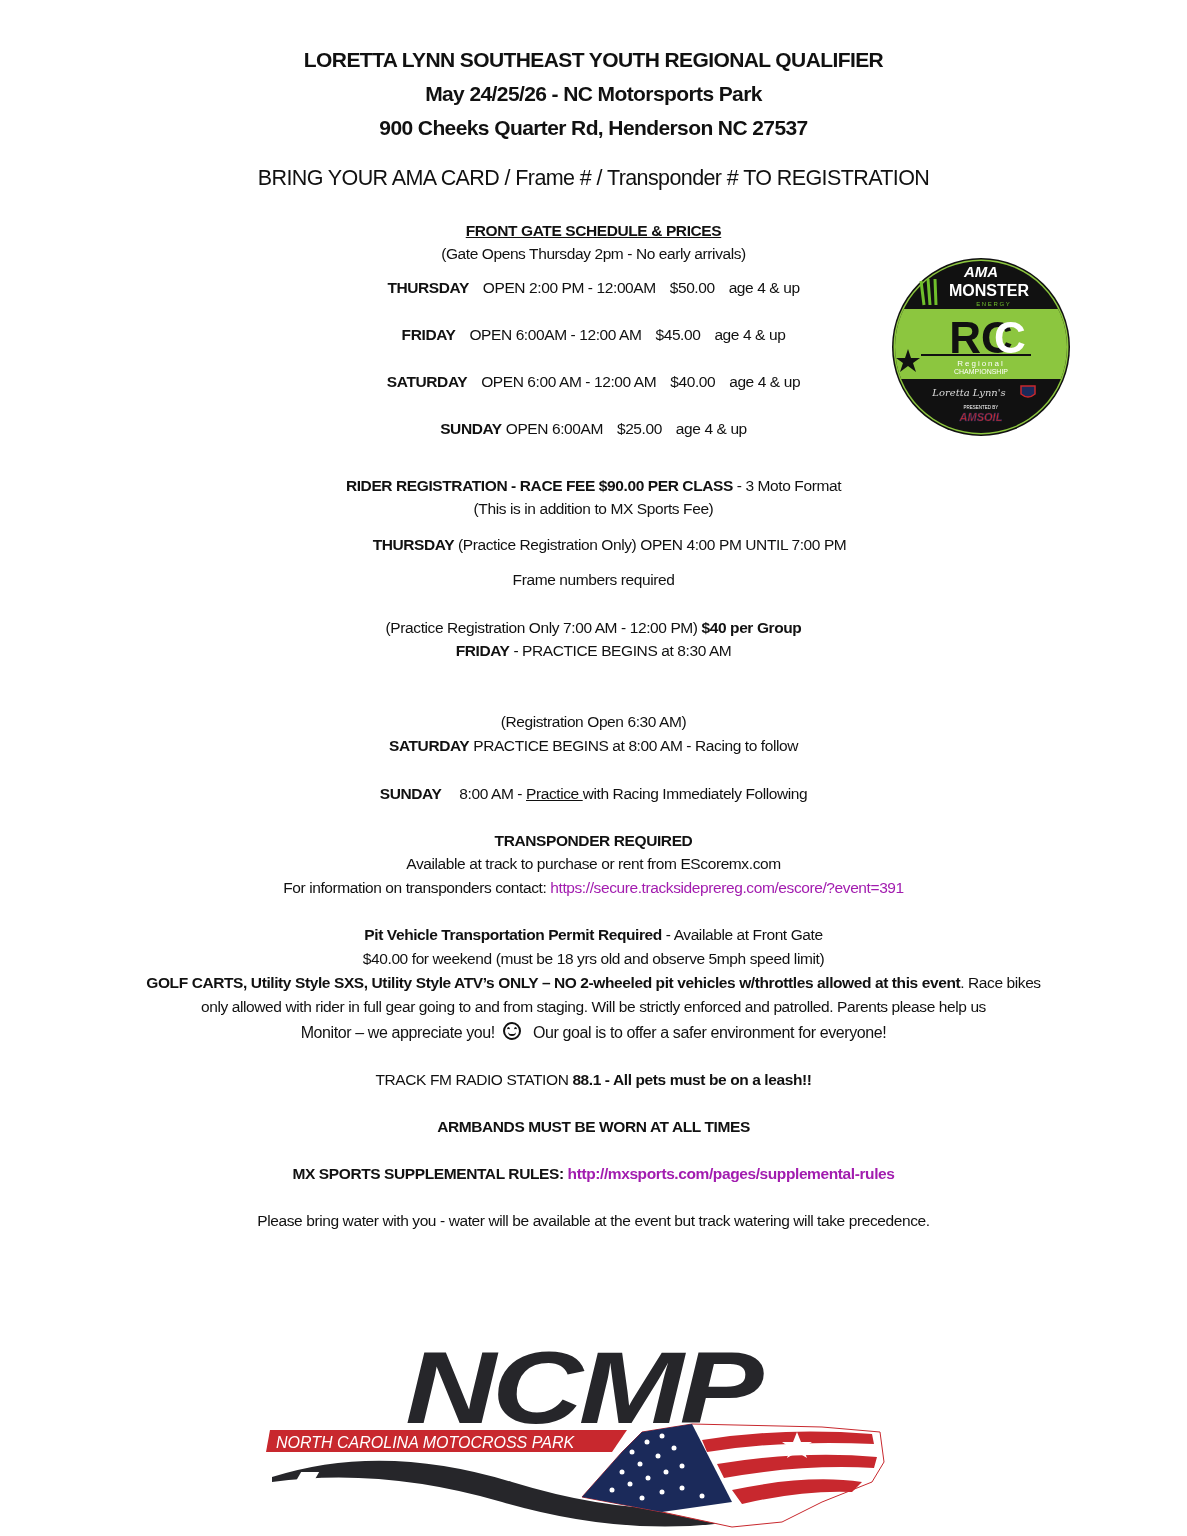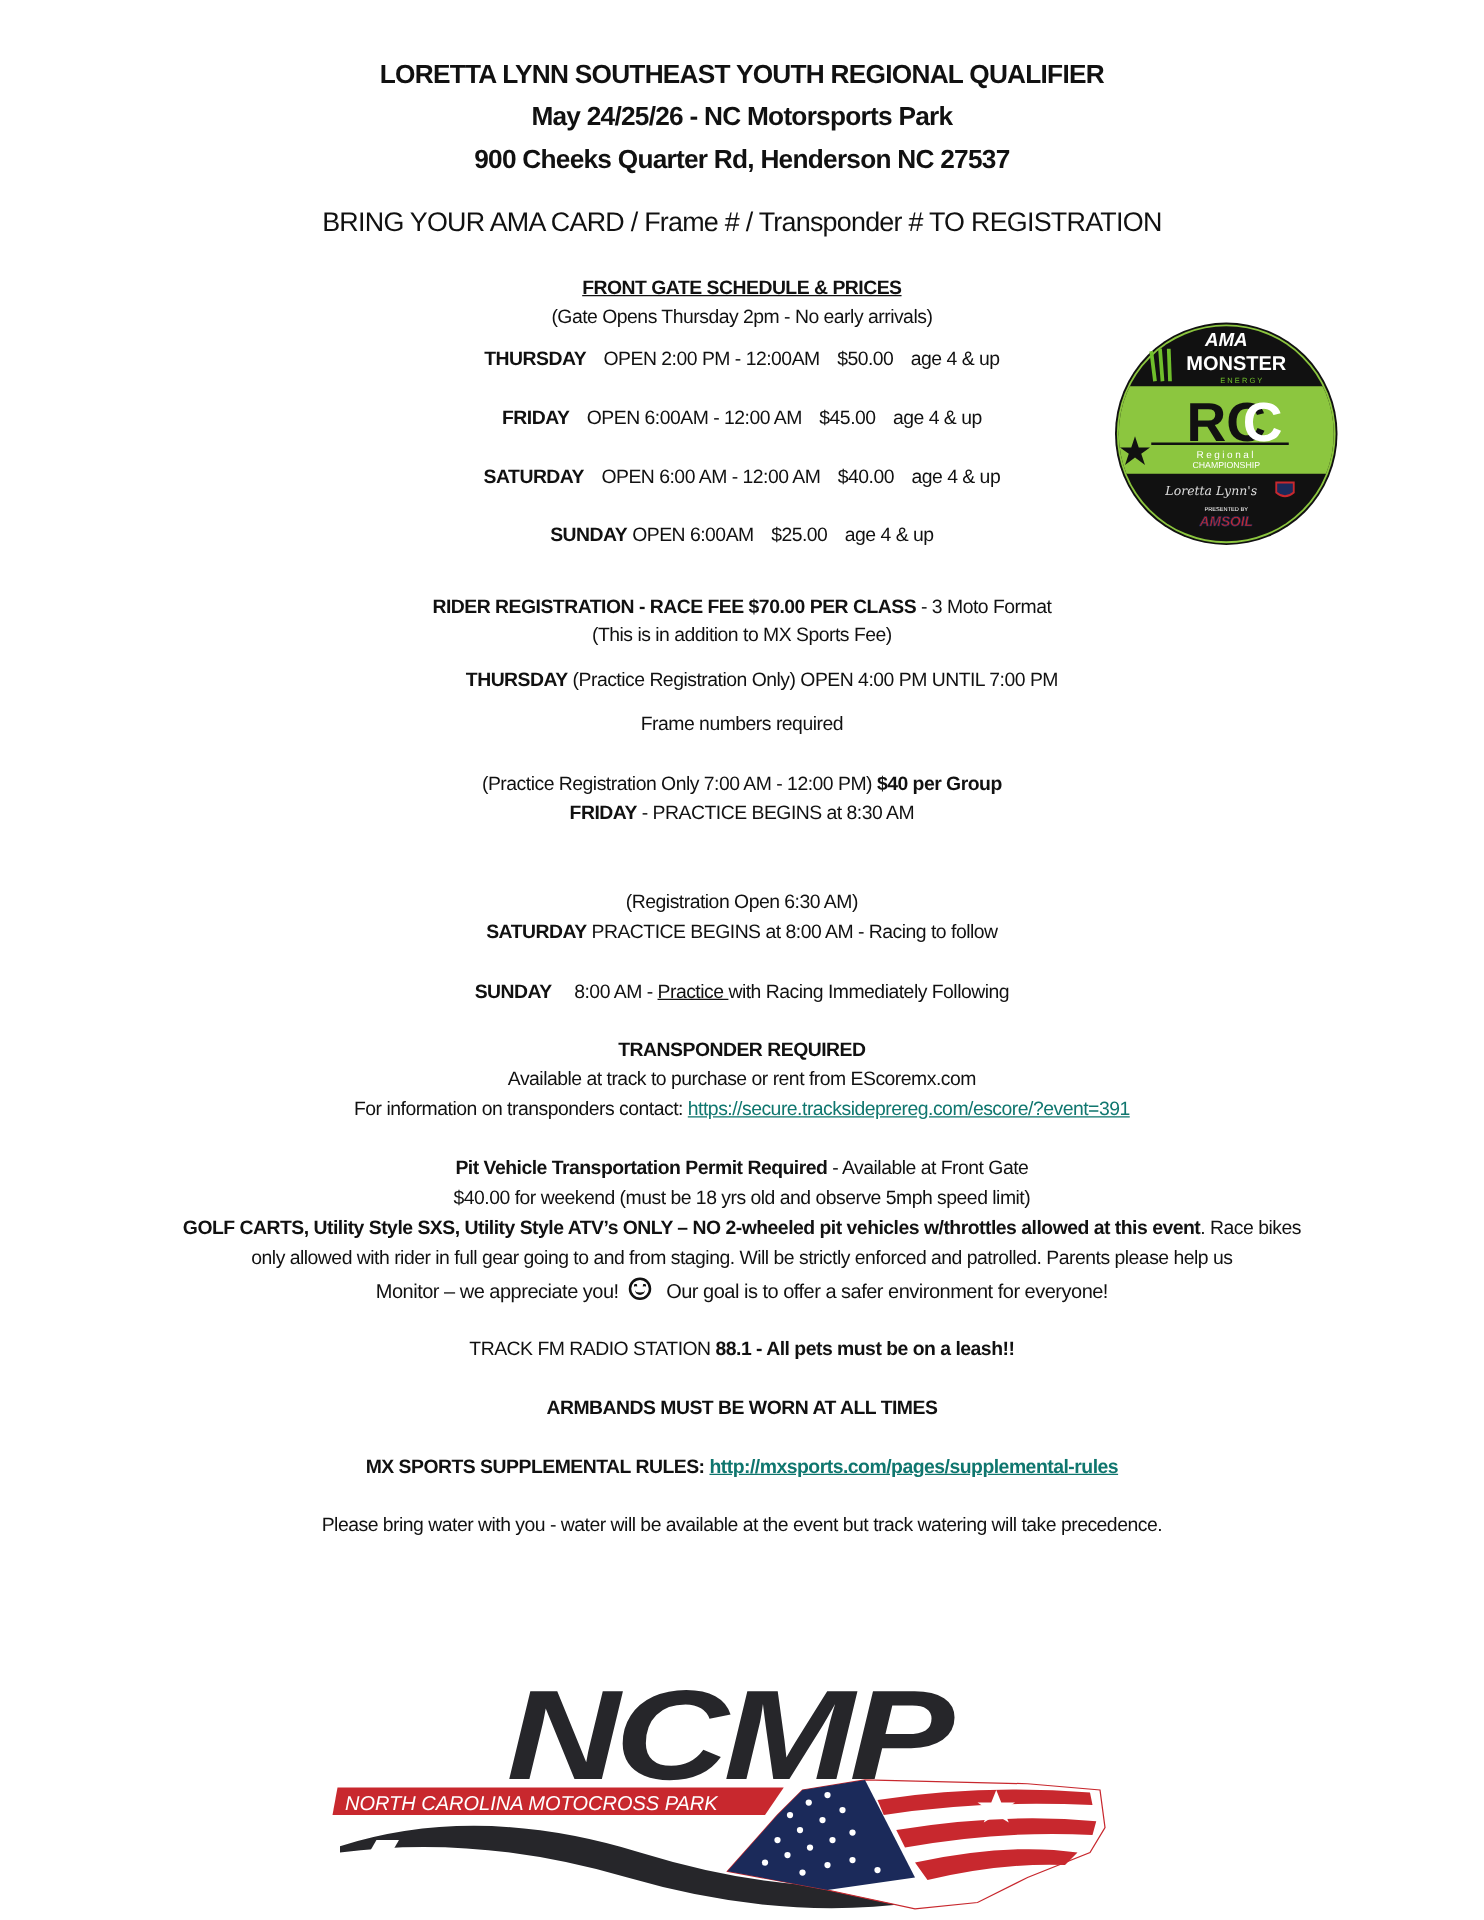--- a/index.html
+++ b/index.html
@@ -11,21 +11,21 @@
   .page { position: absolute; left: 0; top: 0; width: 1187px; height: 1440px; }
   .line {
     position: absolute; left: 0; width: 1187px; text-align: center;
     white-space: nowrap; letter-spacing: -0.2px;
   }
   .h1 { font-size: 21px; font-weight: bold; letter-spacing: -0.6px; }
   .h2 { font-size: 21.5px; font-weight: normal; letter-spacing: -0.6px; }
   .t { font-size: 15.5px; letter-spacing: -0.4px; }
   .b { font-weight: bold; }
   .u { text-decoration: underline; }
-  .link { color: #0f766e; text-decoration: underline; font-weight: normal; }
+  .link { color: #a21caf; font-weight: normal; }
   .link.bold { font-weight: bold; }
   .gap { display: inline-block; width: 10px; }
   .gap2 { display: inline-block; width: 18px; }
   .smiley {
     display: inline-block; width: 14px; height: 14px; border: 2px solid #111;
     border-radius: 50%; position: relative; vertical-align: -2px; margin: 0 8px;
   }
   .smiley::before, .smiley::after {
     content: ""; position: absolute; top: 3px; width: 3px; height: 3px; border-top: 2px solid #111; border-radius: 50%;
   }
@@ -103,21 +103,21 @@
       <text x="100" y="109" text-anchor="middle" font-family="Liberation Sans, sans-serif" font-size="8" fill="#fff" letter-spacing="2">Regional</text>
       <text x="100" y="117" text-anchor="middle" font-family="Liberation Sans, sans-serif" font-size="7" fill="#fff">CHAMPIONSHIP</text>
       <text x="88" y="139" text-anchor="middle" font-family="DejaVu Serif, serif" font-size="10" font-style="italic" fill="#ddd">Loretta Lynn's</text>
       <path d="M140 129 h14 v8 q-7 6 -14 0 z" fill="#1b2a5a" stroke="#c8282e" stroke-width="1.5"></path>
       <text x="100" y="152" text-anchor="middle" font-family="Liberation Sans, sans-serif" font-size="4.5" fill="#fff">PRESENTED BY</text>
       <text x="100" y="164" text-anchor="middle" font-family="Liberation Sans, sans-serif" font-size="11" font-weight="bold" font-style="italic" fill="#c8282e" stroke="#1b2a5a" stroke-width="0.5">AMSOIL</text>
     </svg>
   </div>
 
   <div class="line t" style="top:477px;">
-    <span class="b">RIDER REGISTRATION - RACE FEE $70.00 PER CLASS</span><span> - 3 Moto Format</span>
+    <span class="b">RIDER REGISTRATION - RACE FEE $90.00 PER CLASS</span><span> - 3 Moto Format</span>
   </div>
   <div class="line t" style="top:500px;">(This is in addition to MX Sports Fee)</div>
 
   <div class="line t" style="top:536px;padding-left:16px;">
     <span class="b">THURSDAY</span><span> (Practice Registration Only) OPEN 4:00 PM UNTIL 7:00 PM</span>
   </div>
   <div class="line t" style="top:571px;">Frame numbers required</div>
 
   <div class="line t" style="top:619px;">
     <span>(Practice Registration Only 7:00 AM - 12:00 PM) </span><span class="b">$40 per Group</span>

